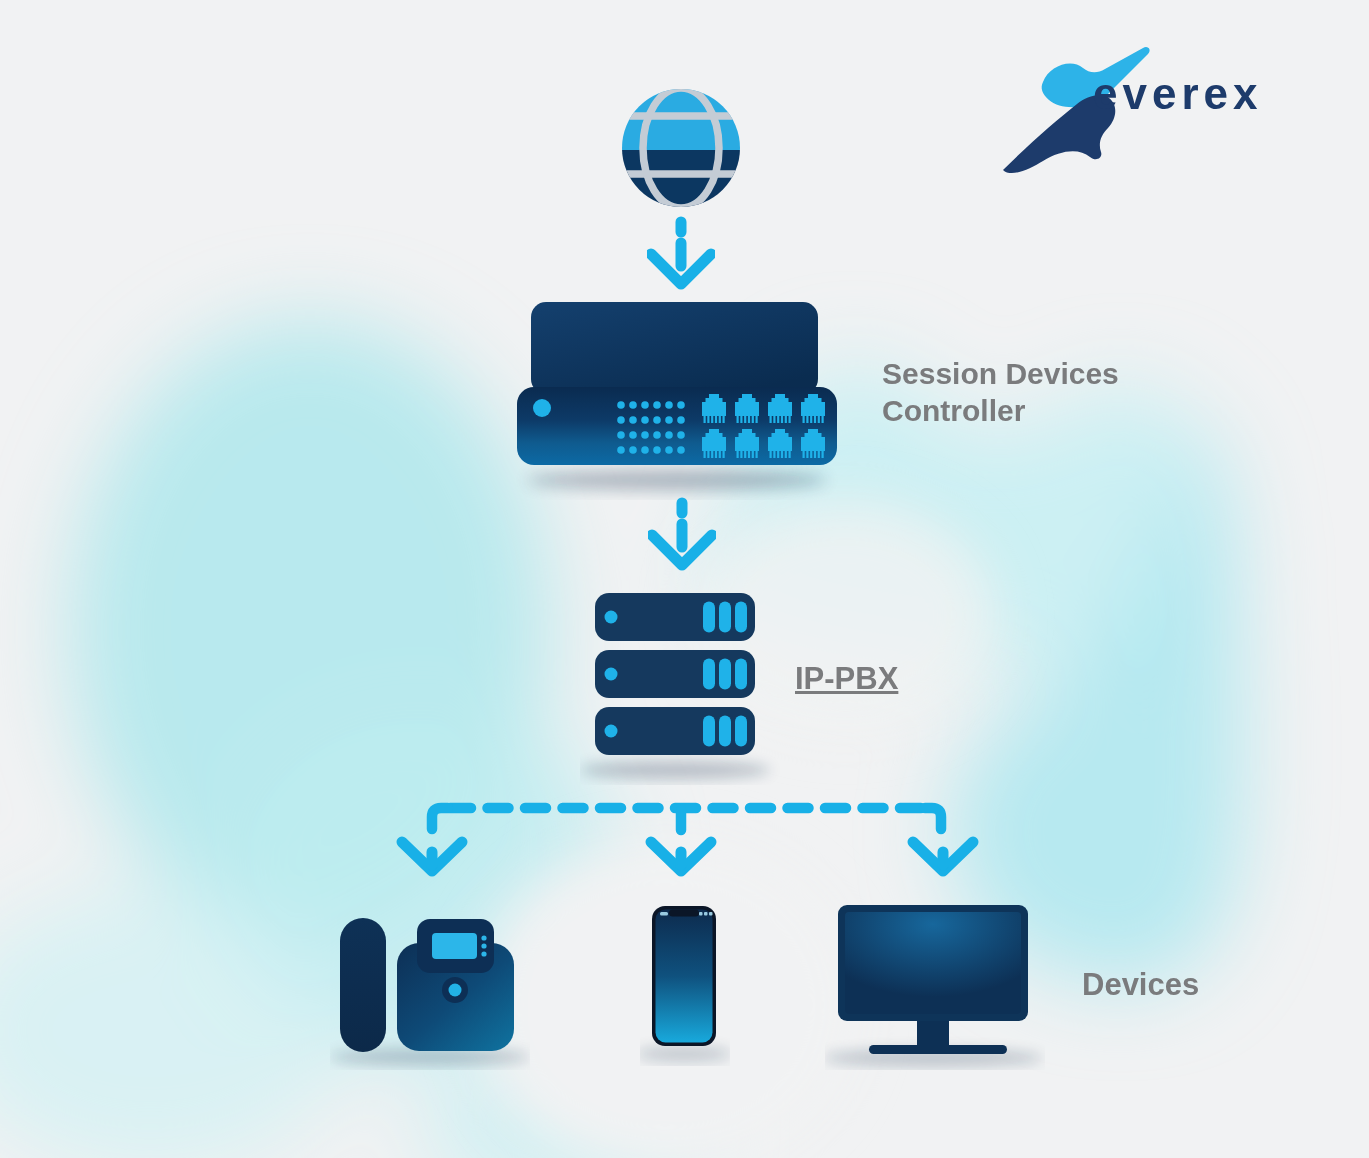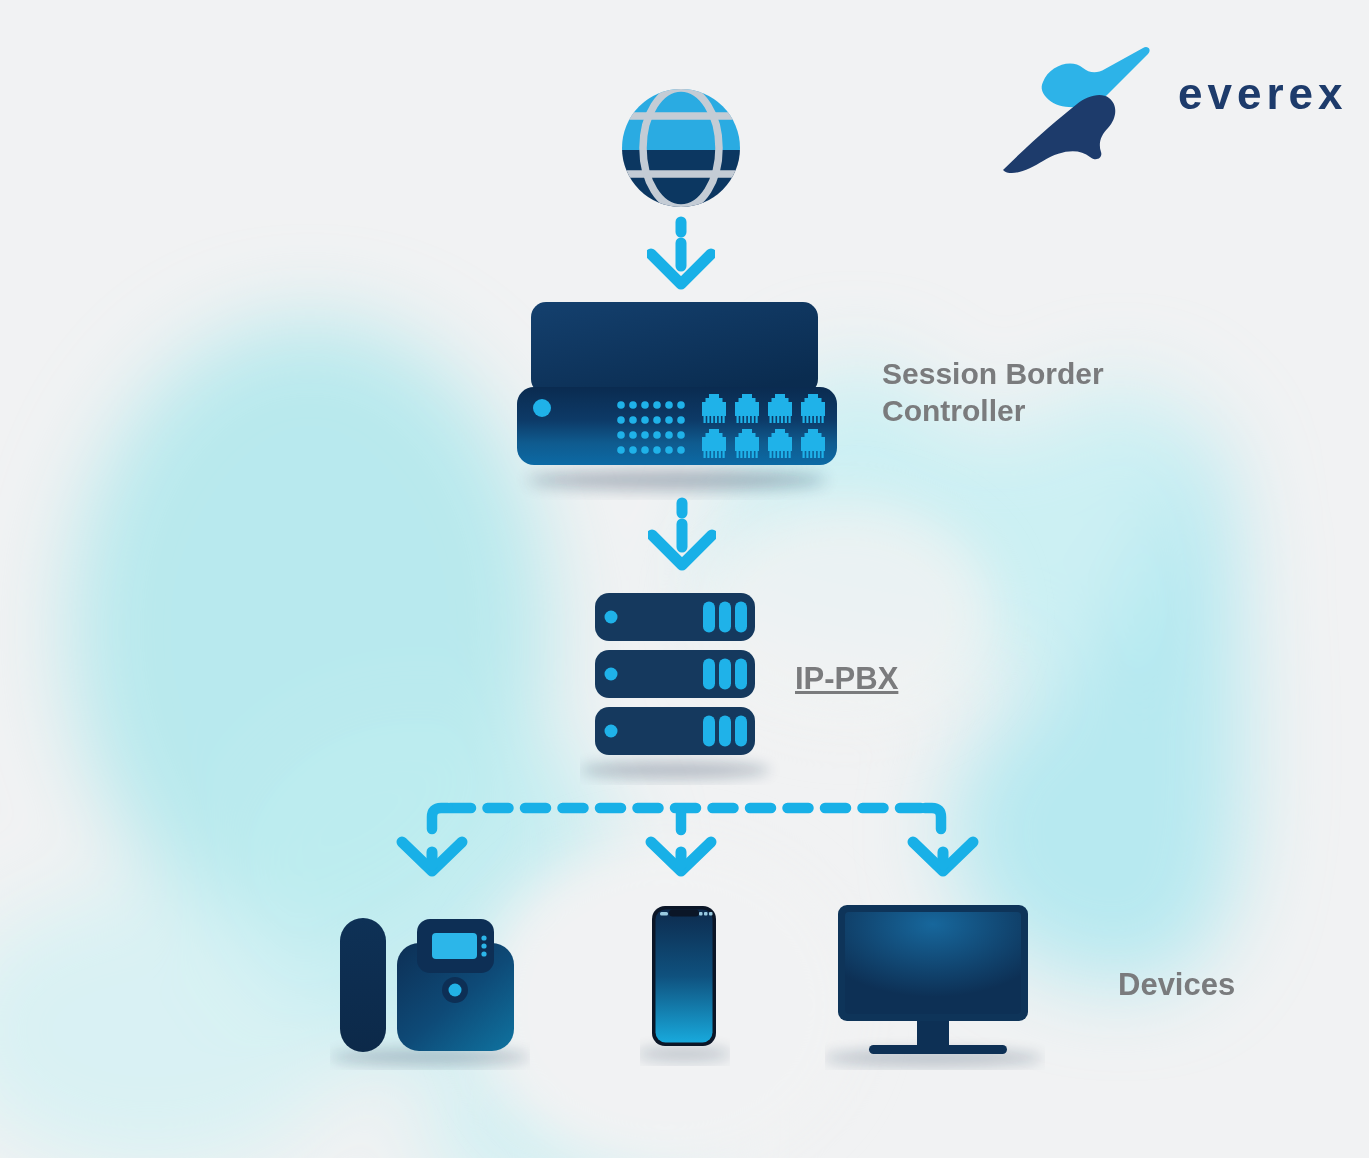--- a/index.html
+++ b/index.html
@@ -7,23 +7,23 @@
     position:relative;width:1369px;height:1158px;overflow:hidden;
     background:#f1f2f3;font-family:"Liberation Sans",sans-serif;
   }
   .abs{position:absolute;}
   .label{
     color:#7a7b7d;font-weight:700;line-height:1.22;
     font-family:"Liberation Sans",sans-serif;
   }
   .label-sbc{left:882px;top:356px;width:270px;font-size:30px;}
   .label-ippbx{left:795px;top:660px;font-size:31px;text-decoration:underline;}
-  .label-devices{left:1082px;top:966px;font-size:31px;margin-left:36px;}
+  .label-devices{left:1082px;top:966px;font-size:31px;}
   .logo-text{
-    left:1178px;top:69px;font-size:44px;font-weight:700;
+    left:1093px;top:69px;font-size:44px;font-weight:700;
     color:#1d3b6b;letter-spacing:5px;font-family:"Liberation Sans",sans-serif;
   }
 </style>
 </head>
 <body>
 
 <div class="canvas">
 
   <svg class="abs" style="left:0;top:0" width="1369" height="1158" aria-hidden="true">
     <defs>
@@ -123,21 +123,21 @@
         <use href="#rj45" x="230" y="104"></use>
       <use href="#rj45" x="263" y="104"></use>
         <use href="#rj45" x="296" y="104"></use>
       <use href="#rj45" x="197" y="139"></use>
         <use href="#rj45" x="230" y="139"></use>
       <use href="#rj45" x="263" y="139"></use>
         <use href="#rj45" x="296" y="139"></use>
     </g>
   </svg>
 
-  <div class="abs label label-sbc">Session Border Controller</div>
+  <div class="abs label label-sbc">Session Devices Controller</div>
 
   <svg class="abs" style="left:648px;top:497px" width="68" height="80">
     <g stroke="#18b0e7" stroke-width="11" stroke-linecap="round" stroke-linejoin="round" fill="none">
       <line x1="34" y1="6" x2="34" y2="16"></line>
       <line x1="34" y1="27" x2="34" y2="50"></line>
       <path d="M4,38 L34,68 L64,38"></path>
     </g>
   </svg>
 
   <svg class="abs" style="left:580px;top:585px" width="200" height="200">

